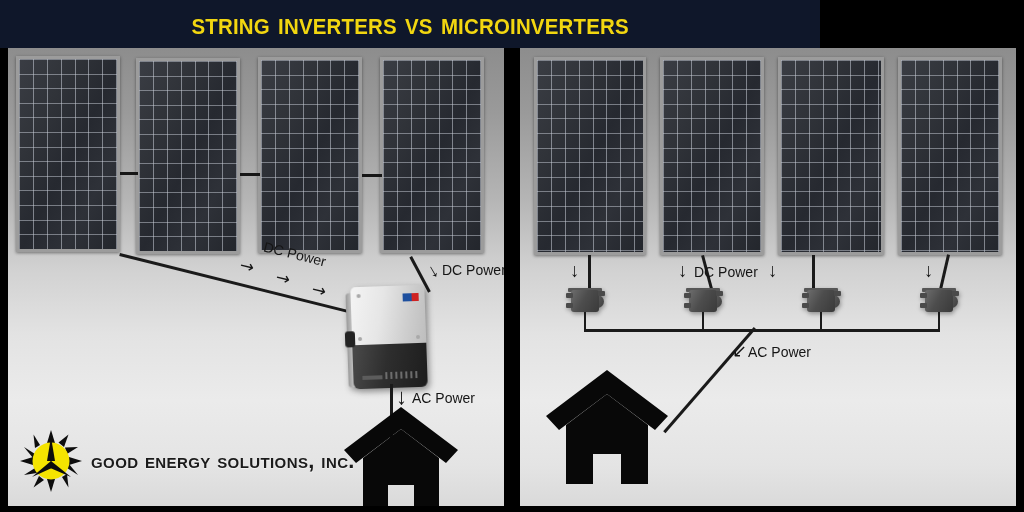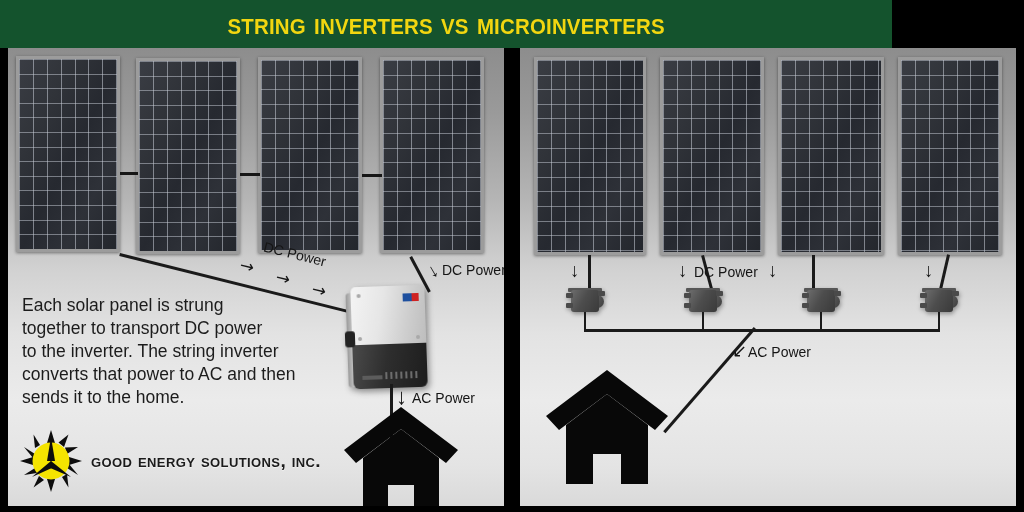--- a/index.html
+++ b/index.html
@@ -8,22 +8,22 @@
     background:#000;
     font-family:"Liberation Sans", sans-serif;
   }
   .infographic {
     position:relative; width:1024px; height:512px;
     background:#000; overflow:hidden;
   }
 
   
   .title-bar {
-    position:absolute; left:0; top:0; width:892px; height:48px;
-    background:#14532d;
+    position:absolute; left:0; top:0; width:820px; height:48px;
+    background:#0f172a;
     display:flex; align-items:center; justify-content:center;
   }
   .title-text {
     color:#F2D610;
     font-family:"Liberation Sans", sans-serif;
     font-weight:bold;
     font-size:31px;
     letter-spacing:0.2px;
     font-variant:small-caps;
     text-transform:lowercase;
@@ -186,21 +186,21 @@
 
   
   .logo-wrap {
     position:absolute; display:flex; align-items:center; gap:9px;
   }
   .logo-mark { position:relative; width:62px; height:62px; }
   .logo-text {
     color:#1b1b1b;
     font-family:"Liberation Sans", sans-serif;
     font-weight:bold;
-    font-size:19px;
+    font-size:22px;
     font-variant:small-caps;
     text-transform:lowercase;
     letter-spacing:0.4px;
     white-space:nowrap;
     text-shadow:0 1px 1px rgba(255,255,255,0.6);
   }
 </style>
 </head>
 <body>
 
@@ -264,25 +264,20 @@
       <div class="lbl lbl-arrow" style="left:388px; top:336px; font-size:22px;">↓</div>
       <div class="lbl" style="left:404px; top:342px; font-size:14px;">AC Power</div>
 
       <div class="house" style="left:334px; top:355px;">
         <svg width="118" height="110" viewBox="0 0 118 110">
           <polygon points="59,4 116,47 104,60 59,26 14,60 2,47" fill="#080808"></polygon>
           <path d="M21,55 L59,26 L97,55 L97,110 L72,110 L72,82 L46,82 L46,110 L21,110 Z" fill="#080808"></path>
         </svg>
       </div>
 
-      <div class="body-text" style="left:14px; top:246px; width:320px;">Each solar panel is strung
-together to transport DC power
-to the inverter. The string inverter
-converts that power to AC and then
-sends it to the home.</div>
 
       <div class="logo-wrap" style="left:12px; top:382px;">
         <div class="logo-mark">
           <svg width="62" height="62" viewBox="0 0 62 62">
             <g fill="#0d0d0d">
               <polygon points="31,0 35,13 27,13"></polygon>
               <polygon points="48.5,4.5 44,17 38.5,12.5"></polygon>
               <polygon points="58,17 47,24 45,17.5"></polygon>
               <polygon points="62,31 49,35 49,27"></polygon>
               <polygon points="58,45 47,38 49,34"></polygon>

